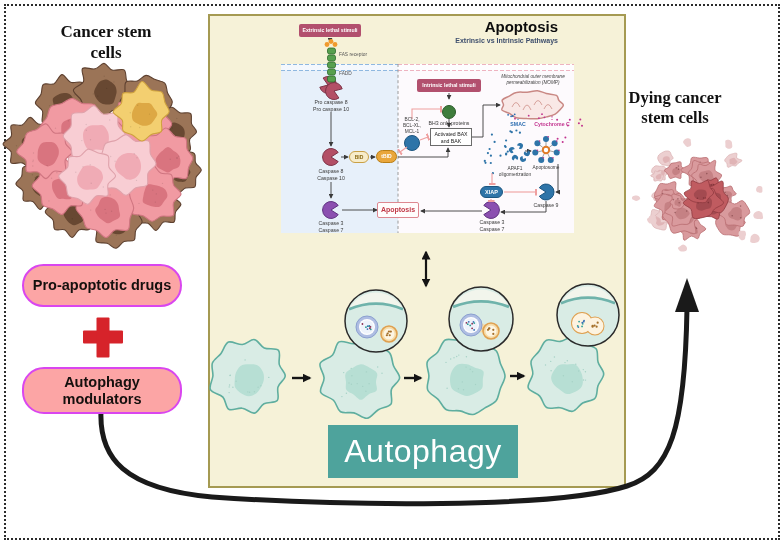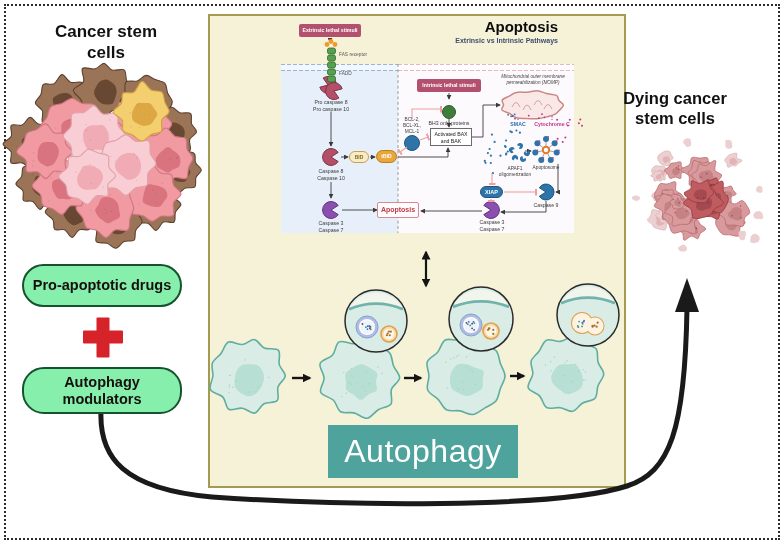--- a/index.html
+++ b/index.html
@@ -3,22 +3,22 @@
 <meta charset="utf-8">
 <style>
   html,body{margin:0;padding:0;background:#fff;}
   .canvas{position:relative;width:784px;height:544px;background:#fff;overflow:hidden;
           font-family:"Liberation Sans",sans-serif;}
   .frame{position:absolute;left:4px;top:4px;right:4px;bottom:4px;border:2px dotted #2b2b2b;}
   .panel{position:absolute;left:208px;top:14px;width:418px;height:474px;background:#f6f2d8;
          border:2px solid #a59a52;box-sizing:border-box;z-index:1;}
   #art{position:absolute;left:0;top:0;z-index:2;}
   .txt{position:absolute;z-index:3;white-space:pre-line;}
-  .big-title{font-size:17px;font-weight:700;color:#111;text-align:center;line-height:1.22;}
-  .pill{position:absolute;z-index:3;background:#86efac;border:2px solid #14532d;border-radius:22px;
+  .big-title{font-size:17px;font-weight:700;color:#111;text-align:center;line-height:1.22;font-family:Liberation Serif, serif;}
+  .pill{position:absolute;z-index:3;background:#fca5a5;border:2px solid #d946ef;border-radius:22px;
         display:flex;align-items:center;justify-content:center;text-align:center;
         font-weight:700;font-size:14.5px;color:#15100e;line-height:1.15;box-sizing:border-box;white-space:pre-line;}
   .lbl{position:absolute;z-index:3;font-size:5.2px;line-height:1.25;color:#3a3a3a;text-align:center;
        white-space:pre-line;font-weight:500;}
   .badge{position:absolute;z-index:3;background:#b2506e;color:#fff;font-weight:700;font-size:5.2px;
          text-align:center;border-radius:2px;line-height:13px;height:13px;}
   .ovalnode{position:absolute;z-index:3;border-radius:7px;text-align:center;font-weight:700;
             box-sizing:border-box;}
   .boxnode{position:absolute;z-index:3;background:#fff;border:1px solid #6b6b6b;text-align:center;
            font-size:5.2px;line-height:1.3;color:#222;white-space:pre-line;box-sizing:border-box;padding-top:2px;}

